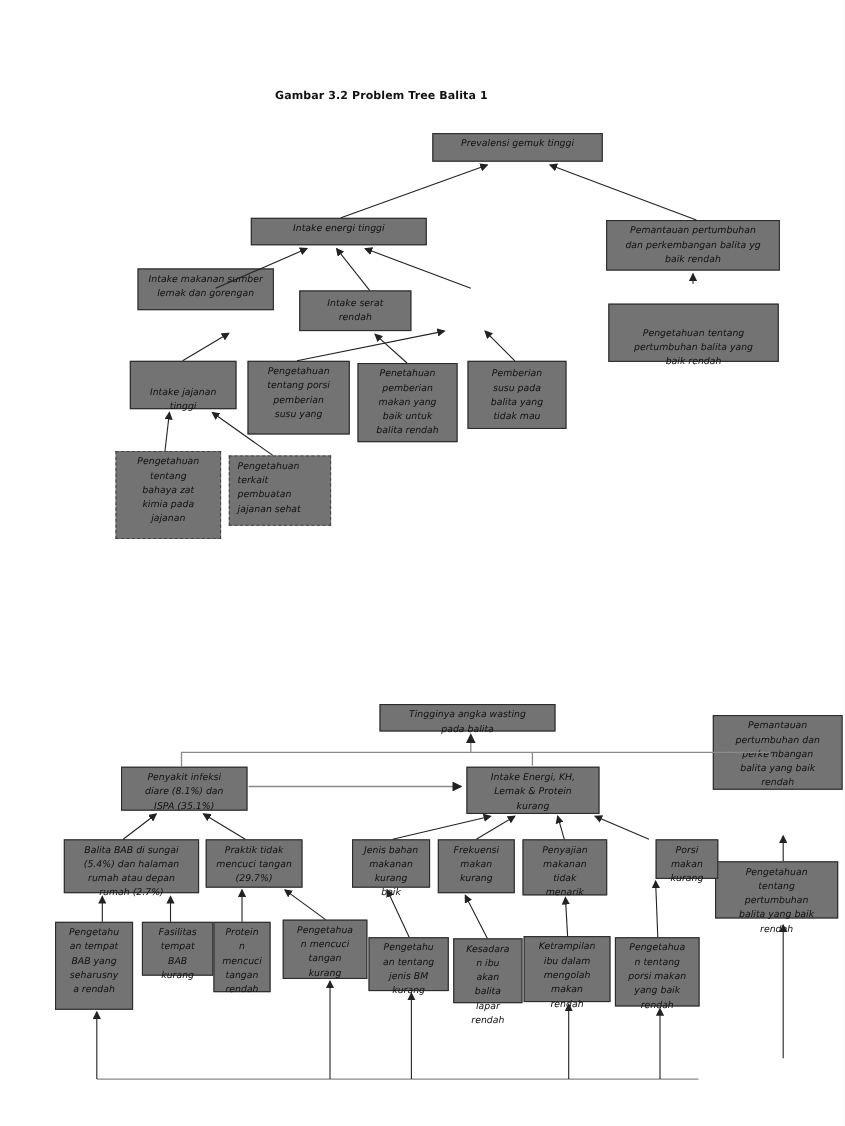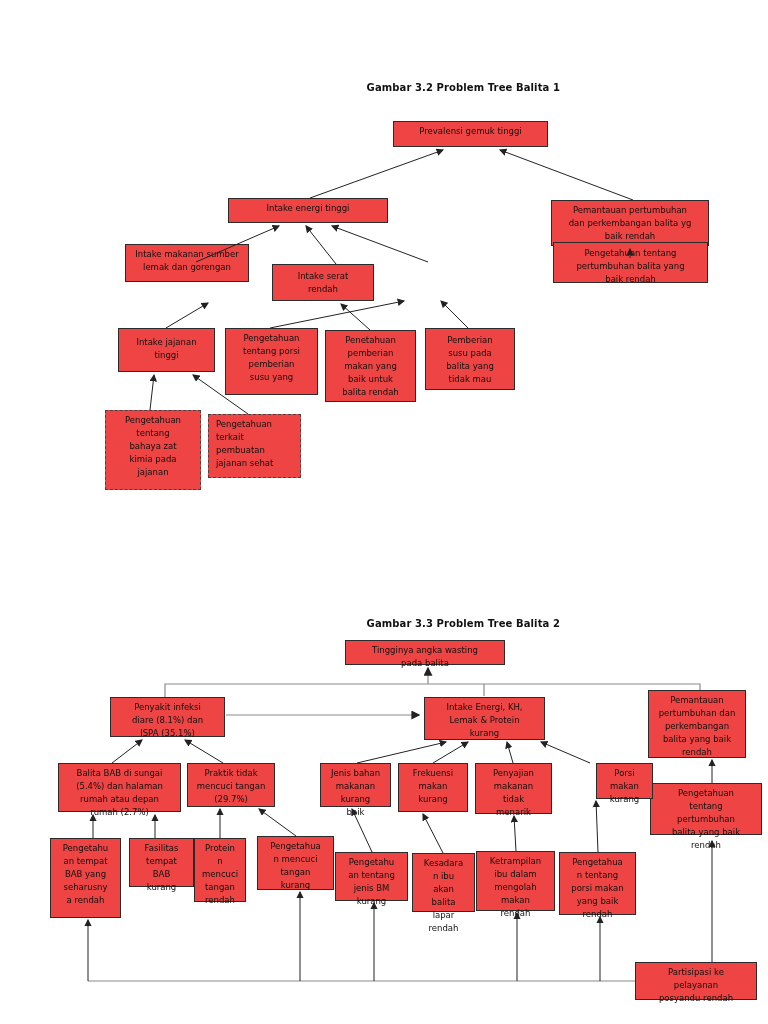--- a/index.html
+++ b/index.html
@@ -2,53 +2,53 @@
 <html><head>
 <meta charset="utf-8">
 <style>
   html,body{margin:0;padding:0;background:#e9e9e9;}
   .page{
     position:relative;width:768px;height:1024px;margin:0 auto;
     background:#ffffff;overflow:hidden;
     font-family:"DejaVu Sans","Liberation Sans",sans-serif;color:#111;
   }
   .dtitle{
-    position:absolute;font-size:10px;font-weight:bold;text-align:right;
+    position:absolute;font-size:10px;font-weight:bold;text-align:left;
     letter-spacing:0.1px;
   }
   .node{
     position:absolute;box-sizing:border-box;
-    border:1px solid #2b2b2b;background:#ef4444;
+    border:1px solid #2b2b2b;background:#737373;
     font-size:8.5px;line-height:13px;text-align:center;
-    white-space:pre-line;padding-top:3px;overflow:visible;
+    white-space:pre-line;padding-top:3px;overflow:visible;font-style:italic;
   }
   .dashed{border:1.6px dashed #444;}
   .alignleft{text-align:left;padding-left:7px;}
   svg.arrows{position:absolute;left:0;top:0;pointer-events:none;}
 </style>
 </head>
 <body>
 
 <div class="page">
 
   <div class="dtitle" style="left:250px;top:82px;width:310px">Gambar 3.2 Problem Tree Balita 1</div>
 
   <div class="node" style="left:393px;top:121px;width:155px;height:26px">Prevalensi gemuk tinggi</div>
   <div class="node" style="left:228px;top:198px;width:160px;height:25px">Intake energi tinggi</div>
   <div class="node" style="left:551px;top:200px;width:158px;height:46px">Pemantauan pertumbuhan
 dan perkembangan balita yg
 baik rendah</div>
-  <div class="node" style="left:553px;top:242px;width:155px;height:41px;padding-top:4px">Pengetahuan tentang
+  <div class="node" style="left:553px;top:276px;width:155px;height:53px;padding-top:20px">Pengetahuan tentang
 pertumbuhan balita yang
 baik rendah</div>
   <div class="node" style="left:125px;top:244px;width:124px;height:38px">Intake makanan sumber
 lemak dan gorengan</div>
   <div class="node" style="left:272px;top:264px;width:102px;height:37px;padding-top:5px">Intake serat
 rendah</div>
-  <div class="node" style="left:118px;top:328px;width:97px;height:44px;padding-top:7px">Intake jajanan
+  <div class="node" style="left:118px;top:328px;width:97px;height:44px;padding-top:22px">Intake jajanan
 tinggi</div>
   <div class="node" style="left:225px;top:328px;width:93px;height:67px">Pengetahuan
 tentang porsi
 pemberian
 susu yang</div>
   <div class="node" style="left:325px;top:330px;width:91px;height:72px">Penetahuan
 pemberian
 makan yang
 baik untuk
 balita rendah</div>
@@ -59,31 +59,30 @@
   <div class="node dashed" style="left:105px;top:410px;width:96px;height:80px">Pengetahuan
 tentang
 bahaya  zat
 kimia pada
 jajanan</div>
   <div class="node dashed alignleft" style="left:208px;top:414px;width:93px;height:64px">Pengetahuan
 terkait
 pembuatan
 jajanan sehat</div>
 
-  <div class="dtitle" style="left:250px;top:618px;width:310px">Gambar 3.3 Problem Tree Balita 2</div>
 
   <div class="node" style="left:345px;top:640px;width:160px;height:25px">Tingginya angka wasting
 pada balita</div>
   <div class="node" style="left:110px;top:697px;width:115px;height:40px">Penyakit infeksi
 diare (8.1%) dan
 ISPA (35.1%)</div>
   <div class="node" style="left:424px;top:697px;width:121px;height:43px">Intake Energi, KH,
 Lemak &amp; Protein
 kurang</div>
-  <div class="node" style="left:648px;top:690px;width:98px;height:68px">Pemantauan
+  <div class="node" style="left:648px;top:650px;width:118px;height:68px">Pemantauan
 pertumbuhan dan
 perkembangan
 balita yang baik
 rendah</div>
   <div class="node" style="left:650px;top:783px;width:112px;height:52px">Pengetahuan
 tentang
 pertumbuhan
 balita yang baik
 rendah</div>
   <div class="node" style="left:58px;top:763px;width:123px;height:49px">Balita BAB di sungai
@@ -138,23 +137,20 @@
   <div class="node" style="left:476px;top:851px;width:79px;height:60px">Ketrampilan
 ibu dalam
 mengolah
 makan
 rendah</div>
   <div class="node" style="left:559px;top:852px;width:77px;height:63px">Pengetahua
 n tentang
 porsi makan
 yang baik
 rendah</div>
-  <div class="node" style="left:635px;top:962px;width:122px;height:38px">Partisipasi ke
-pelayanan
-posyandu rendah</div>
 
   <svg class="arrows" width="768" height="1024" viewBox="0 0 768 1024">
     <defs>
       <marker id="ah" viewBox="0 0 10 10" refX="8.5" refY="5" markerWidth="7.5" markerHeight="7.5" orient="auto">
         <path d="M0,0 L10,5 L0,10 z" fill="#222"></path>
       </marker>
     </defs>
 
     <g stroke="#222" stroke-width="1">
       <line x1="310" y1="198" x2="443" y2="150" marker-end="url(#ah)"></line>

